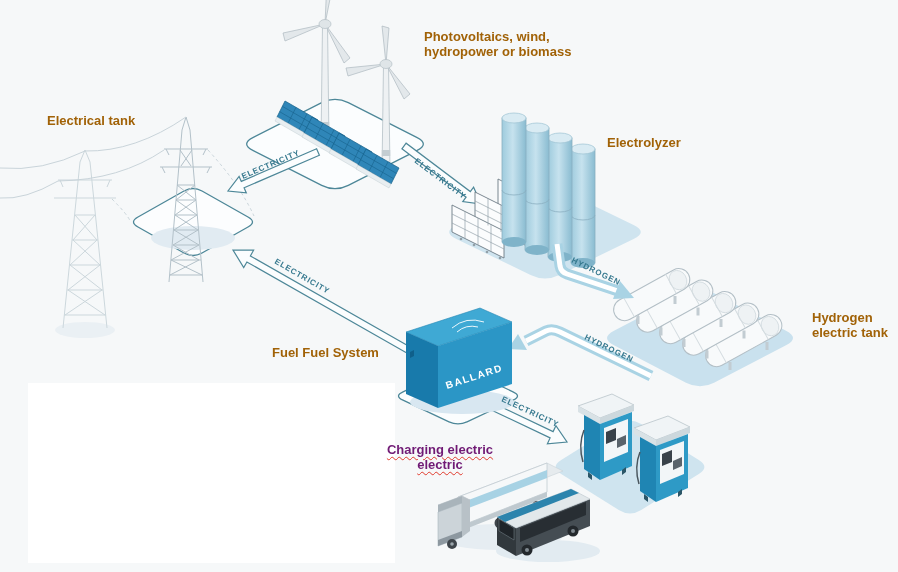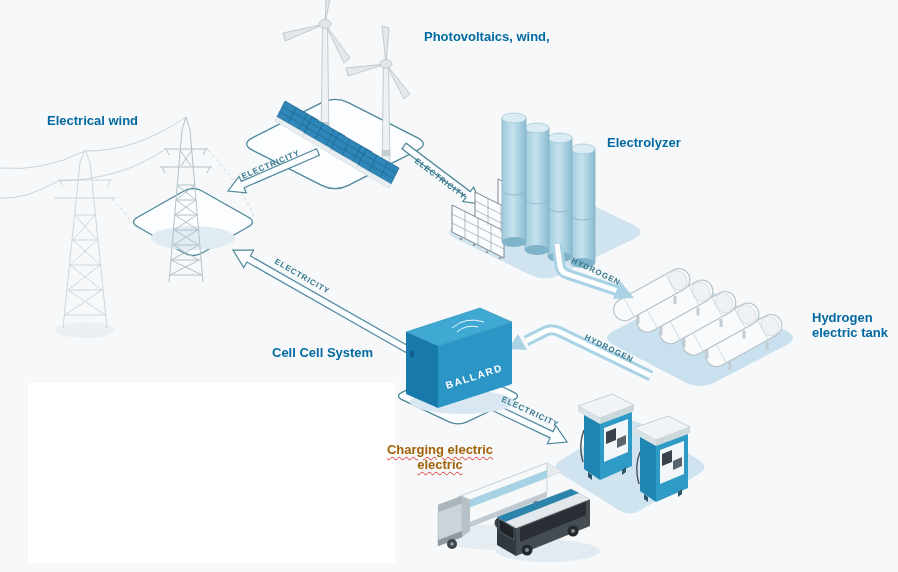--- a/index.html
+++ b/index.html
@@ -1,20 +1,20 @@
 <!DOCTYPE html>
 <html><head>
 <meta charset="utf-8">
 <style>
   html,body{margin:0;padding:0;background:#fff;}
   .stage{position:relative;width:898px;height:572px;background:#f6f8f9;overflow:hidden;
          font-family:"Liberation Sans",sans-serif;}
   .stage svg{position:absolute;left:0;top:0;}
-  .lbl{position:absolute;font-weight:bold;font-size:13px;line-height:15px;color:#0369a1;white-space:nowrap;}
-  .lbl-blue{color:#a16207;text-align:center;white-space:normal;}
+  .lbl{position:absolute;font-weight:bold;font-size:13px;line-height:15px;color:#a16207;white-space:nowrap;}
+  .lbl-blue{color:#701a75;text-align:center;white-space:normal;}
   .wavy{text-decoration-line:underline;text-decoration-style:wavy;text-decoration-color:#e03a2c;
         text-decoration-thickness:1px;text-underline-offset:2px;}
   .flowtext{font-size:8px;font-weight:bold;letter-spacing:.9px;fill:#35788e;}
   .brandtext{font-size:10px;font-weight:bold;letter-spacing:1.6px;fill:#ffffff;}
 </style>
 </head>
 <body>
 
 <div class="stage">
 
@@ -252,33 +252,34 @@
 
   <text class="flowtext" transform="translate(243,179) rotate(-23)">ELECTRICITY</text>
   <text class="flowtext" transform="translate(414,162) rotate(37)">ELECTRICITY</text>
   <text class="flowtext" transform="translate(274,263) rotate(30)">ELECTRICITY</text>
   <text class="flowtext" transform="translate(501,401) rotate(25)">ELECTRICITY</text>
   <text class="flowtext" transform="translate(571,262) rotate(26)">HYDROGEN</text>
   <text class="flowtext" transform="translate(584,339) rotate(26)">HYDROGEN</text>
   <text class="brandtext" transform="translate(447,389) rotate(-18)">BALLARD</text>
 </svg>
 
-<div class="lbl" style="left:47px;top:113px;">Electrical wind</div>
+<div class="lbl" style="left:47px;top:113px;">Electrical tank</div>
 
 <div class="lbl" style="left:424px;top:29px;">
   <div>Photovoltaics, wind,</div>
+  <div>hydropower or biomass</div>
 </div>
 
 <div class="lbl" style="left:607px;top:135px;text-align:center;">Electrolyzer</div>
 
 <div class="lbl" style="left:812px;top:310px;">
   <div>Hydrogen</div>
   <div>electric tank</div>
 </div>
 
-<div class="lbl" style="left:272px;top:345px;">Cell Cell System</div>
+<div class="lbl" style="left:272px;top:345px;">Fuel Fuel System</div>
 
 <div class="lbl lbl-blue" style="left:377px;top:442px;width:126px;">
   <div><span class="wavy">Charging electric</span></div>
   <div><span class="wavy">electric</span></div>
 </div>
 
 </div>
 
 </body></html>

